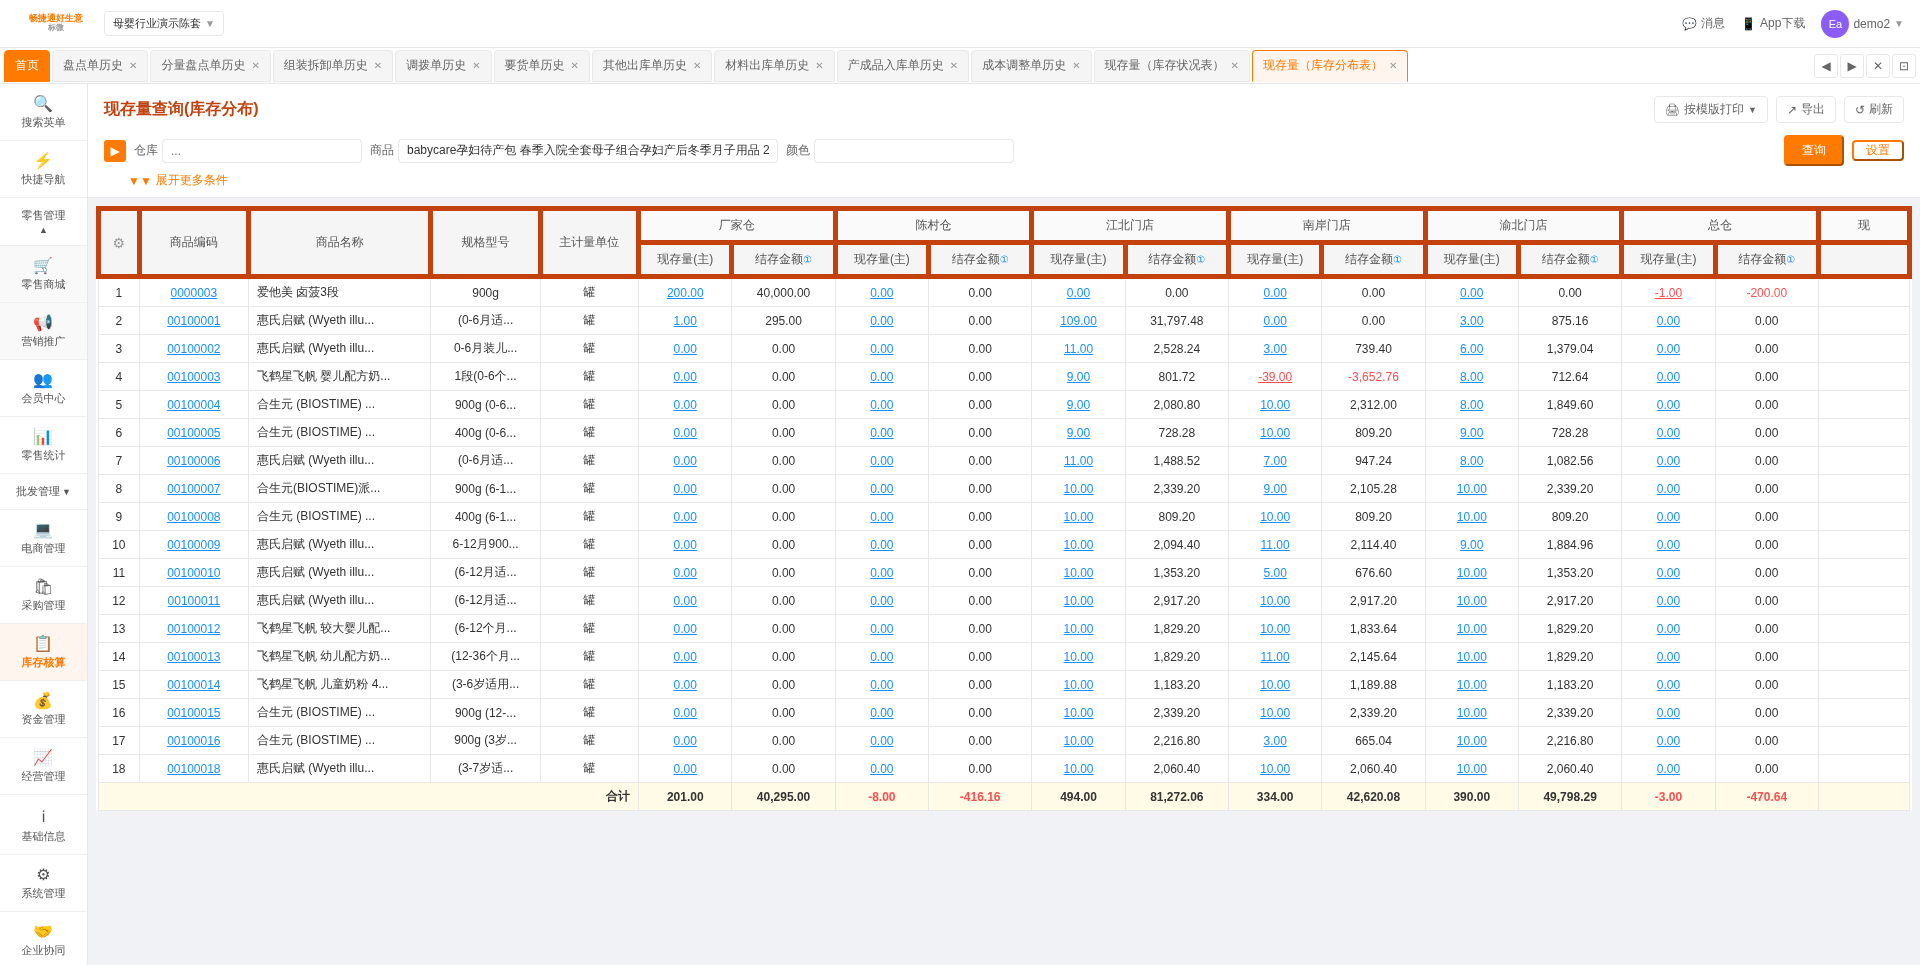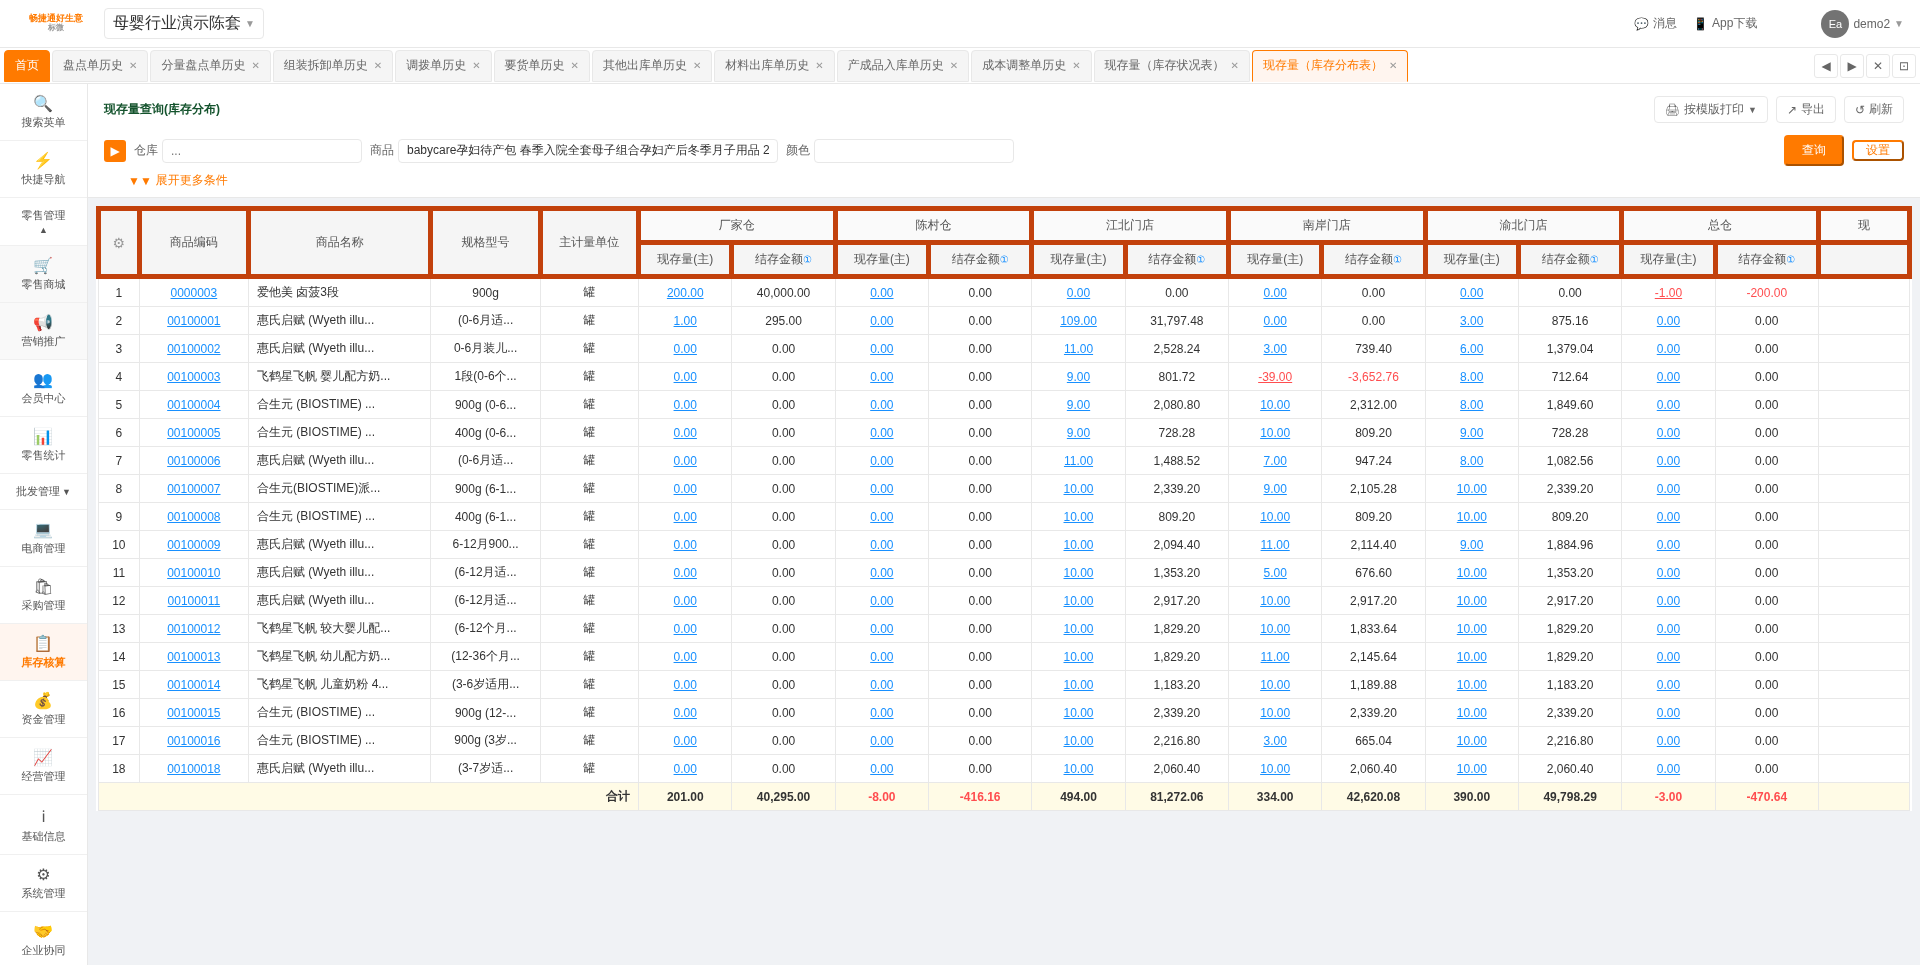--- a/index.html
+++ b/index.html
@@ -5,21 +5,21 @@
     * { box-sizing: border-box; margin: 0; padding: 0; }
     body { font-family: 'Microsoft YaHei', Arial, sans-serif; font-size: 12px; background: #f0f2f5; color: #333; overflow: hidden; }
     
     
     .top-bar { height: 48px; background: #fff; display: flex; align-items: center; justify-content: space-between; padding: 0 16px; border-bottom: 1px solid #e8e8e8; }
     .top-bar-left { display: flex; align-items: center; gap: 8px; }
     .logo-area { display: flex; flex-direction: column; align-items: center; width: 80px; }
     .industry-selector { display: flex; align-items: center; gap: 4px; padding: 4px 8px; border: 1px solid #e8e8e8; border-radius: 4px; cursor: pointer; }
     .top-bar-right { display: flex; align-items: center; gap: 16px; }
     .top-right-item { display: flex; align-items: center; gap: 4px; cursor: pointer; color: #666; }
-    .avatar { width: 28px; height: 28px; border-radius: 50%; background: #737373; display: flex; align-items: center; justify-content: center; color: #fff; font-size: 11px; margin-left: 48px; }
+    .avatar { width: 28px; height: 28px; border-radius: 50%; background: #8b5cf6; display: flex; align-items: center; justify-content: center; color: #fff; font-size: 11px; }
     
     
     .tab-bar { height: 36px; background: #fff; display: flex; align-items: center; border-bottom: 1px solid #e8e8e8; overflow: hidden; padding: 0 4px; }
     .tab-item { display: flex; align-items: center; height: 32px; padding: 0 10px; border: 1px solid #e8e8e8; border-radius: 4px 4px 0 0; margin-right: 2px; white-space: nowrap; cursor: pointer; font-size: 12px; background: #f5f5f5; color: #666; gap: 4px; flex-shrink: 0; }
     .tab-item.active { background: #fff5ef; color: #ff7a00; border-color: #ff7a00; border-bottom-color: #fff5ef; }
     .tab-item .tab-close { color: #999; font-size: 10px; cursor: pointer; margin-left: 2px; }
     .tab-home { background: #ff7a00; color: #fff; border-color: #ff7a00; }
     .tab-nav-btns { display: flex; align-items: center; margin-left: auto; gap: 2px; }
     .tab-nav-btn { width: 24px; height: 24px; display: flex; align-items: center; justify-content: center; cursor: pointer; border: 1px solid #e8e8e8; border-radius: 3px; background: #fff; color: #666; font-size: 12px; }
     
@@ -30,21 +30,21 @@
     .sidebar-item.active { color: #ff7a00; background: #fff5ef; font-weight: bold; }
     .sidebar-item-icon { font-size: 16px; margin-bottom: 2px; }
     .sidebar-sub { background: #f9f9f9; }
     
     
     .main-content { flex: 1; overflow: hidden; display: flex; flex-direction: column; background: #f0f2f5; }
     
     
     .page-header { background: #fff; padding: 12px 16px 8px; border-bottom: 1px solid #e8e8e8; }
     .page-title-row { display: flex; align-items: center; justify-content: space-between; margin-bottom: 8px; }
-    .page-title { font-size: 12px; font-weight: bold; color: #14532d; }
+    .page-title { font-size: 16px; font-weight: bold; color: #c2410c; }
     .header-actions { display: flex; align-items: center; gap: 8px; }
     .btn-action { display: flex; align-items: center; gap: 4px; padding: 4px 10px; border: 1px solid #e8e8e8; border-radius: 4px; cursor: pointer; background: #fff; color: #666; font-size: 12px; }
     .btn-primary { background: #ff7a00; color: #fff; border-color: #ff7a00; padding: 5px 16px; border-radius: 4px; cursor: pointer; font-size: 12px; }
     .btn-outline { background: #fff; color: #ff7a00; border-color: #ff7a00; padding: 0 12px; border-radius: 4px; cursor: pointer; font-size: 12px; }
     
     
     .filter-row { display: flex; align-items: center; gap: 8px; flex-wrap: wrap; padding-top: 4px; }
     .filter-item { display: flex; align-items: center; gap: 4px; }
     .filter-label { color: #666; white-space: nowrap; }
     .filter-input { border: 1px solid #e8e8e8; border-radius: 4px; padding: 4px 8px; font-size: 12px; color: #333; background: #fff; }
@@ -77,21 +77,21 @@
 
 <div class="top-bar">
   <div class="top-bar-left">
     <div class="logo-area">
       <div style="font-size:9px;color:#ff7a00;font-weight:bold;line-height:1.1;text-align:center;">
         <div>畅捷通好生意</div>
         <div style="font-size:8px;color:#999;">标微</div>
       </div>
     </div>
     <div class="industry-selector">
-      <span style="font-size:16px;color:#333;font-family:Liberation Mono, monospace;">母婴行业演示陈套</span>
+      <span style="font-size:11px;color:#333;font-family:Liberation Mono, monospace;">母婴行业演示陈套</span>
       <span style="color:#999;font-size:10px;">▼</span>
     </div>
   </div>
   <div class="top-bar-right">
     <div class="top-right-item">
       <span>💬</span>
       <span>消息</span>
     </div>
     <div class="top-right-item">
       <span>📱</span>

